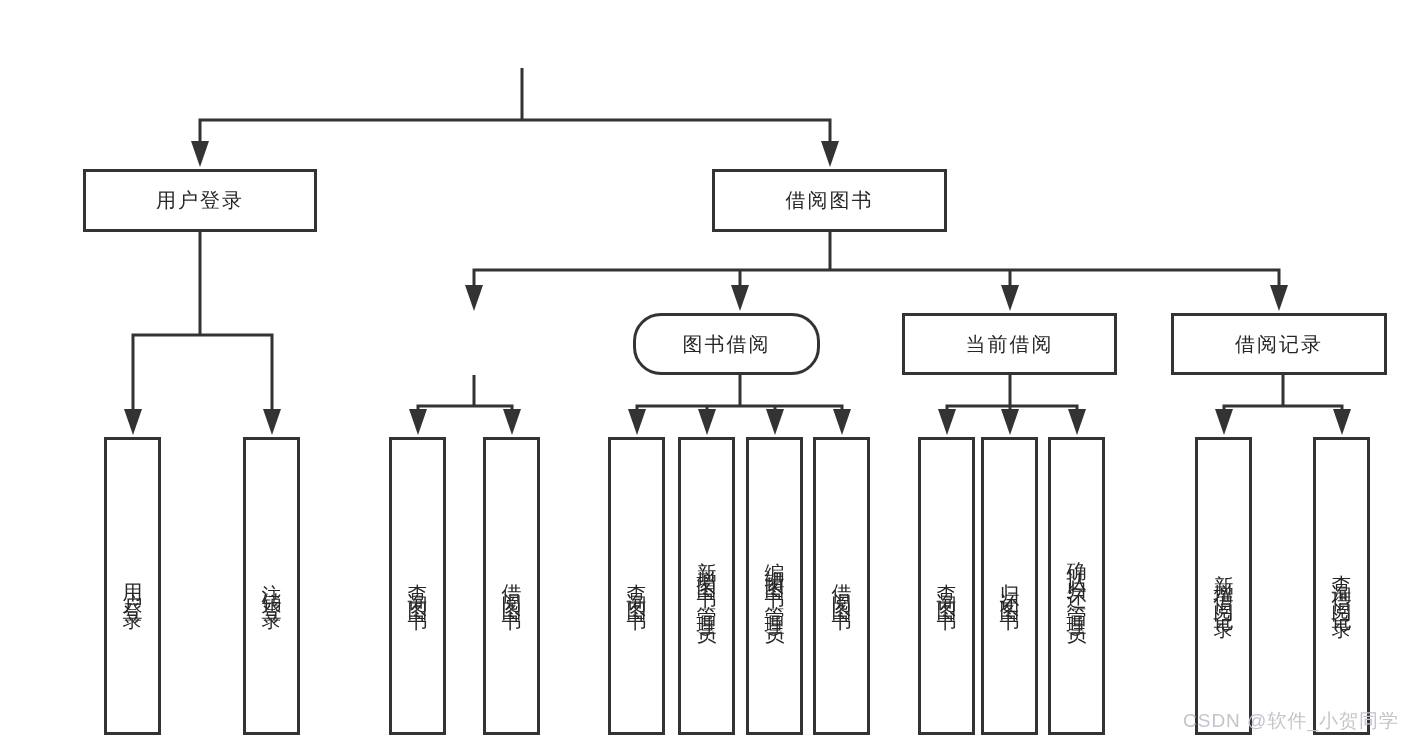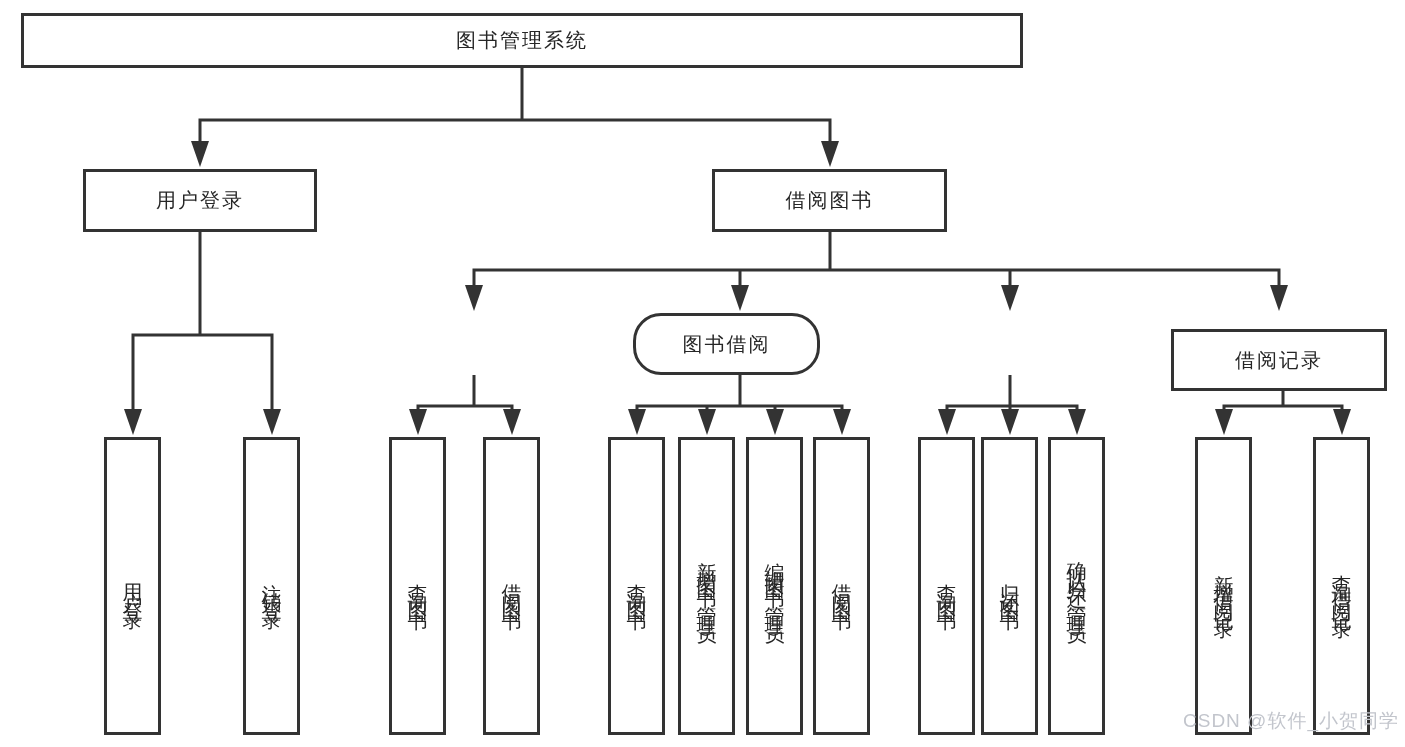--- a/index.html
+++ b/index.html
@@ -37,21 +37,21 @@
     letter-spacing: 2px;
     white-space: nowrap;
   }
   .root-box   { left: 21px;  top: 13px;  width: 1002px; height: 55px; }
   .lvl2-a     { left: 83px;  top: 169px; width: 234px;  height: 63px; }
   .lvl2-b     { left: 712px; top: 169px; width: 235px;  height: 63px; }
   .lvl3       { top: 313px;  height: 62px; }
   .l3-a { left: 363px;  width: 222px; }
   .l3-b { left: 633px;  width: 187px; border-radius: 28px; }
   .l3-c { left: 902px;  width: 215px; }
-  .l3-d { left: 1171px; width: 216px; margin-top: 16px; }
+  .l3-d { left: 1171px; width: 216px; }
   .leaf {
     top: 437px;
     width: 57px;
     height: 298px;
     border-width: 3px;
   }
   .v-label {
     writing-mode: vertical-rl;
     font-size: 20px;
     letter-spacing: 0.45em;
@@ -112,33 +112,33 @@
       <polygon points="766,409 784,409 775,435"></polygon>
       <polygon points="833,409 851,409 842,435"></polygon>
       <polygon points="938,409 956,409 947,435"></polygon>
       <polygon points="1001,409 1019,409 1010,435"></polygon>
       <polygon points="1068,409 1086,409 1077,435"></polygon>
       <polygon points="1215,409 1233,409 1224,435"></polygon>
       <polygon points="1333,409 1351,409 1342,435"></polygon>
     </g>
   </svg>
 
-  <div class="node root-box">
-    <span class="h-label">图书管理系统</span>
-  </div>
 
   <div class="node lvl2-a">
     <span class="h-label">用户登录</span>
   </div>
   <div class="node lvl2-b">
     <span class="h-label">借阅图书</span>
   </div>
 
   <div class="node lvl3 l3-b">
     <span class="h-label">图书借阅</span>
+  </div>
+  <div class="node lvl3 l3-c">
+    <span class="h-label">当前借阅</span>
   </div>
   <div class="node lvl3 l3-d">
     <span class="h-label">借阅记录</span>
   </div>
 
   <div class="node leaf lf1">
     <span class="v-label">用户登录</span>
   </div>
   <div class="node leaf lf2">
     <span class="v-label">注销登录</span>

